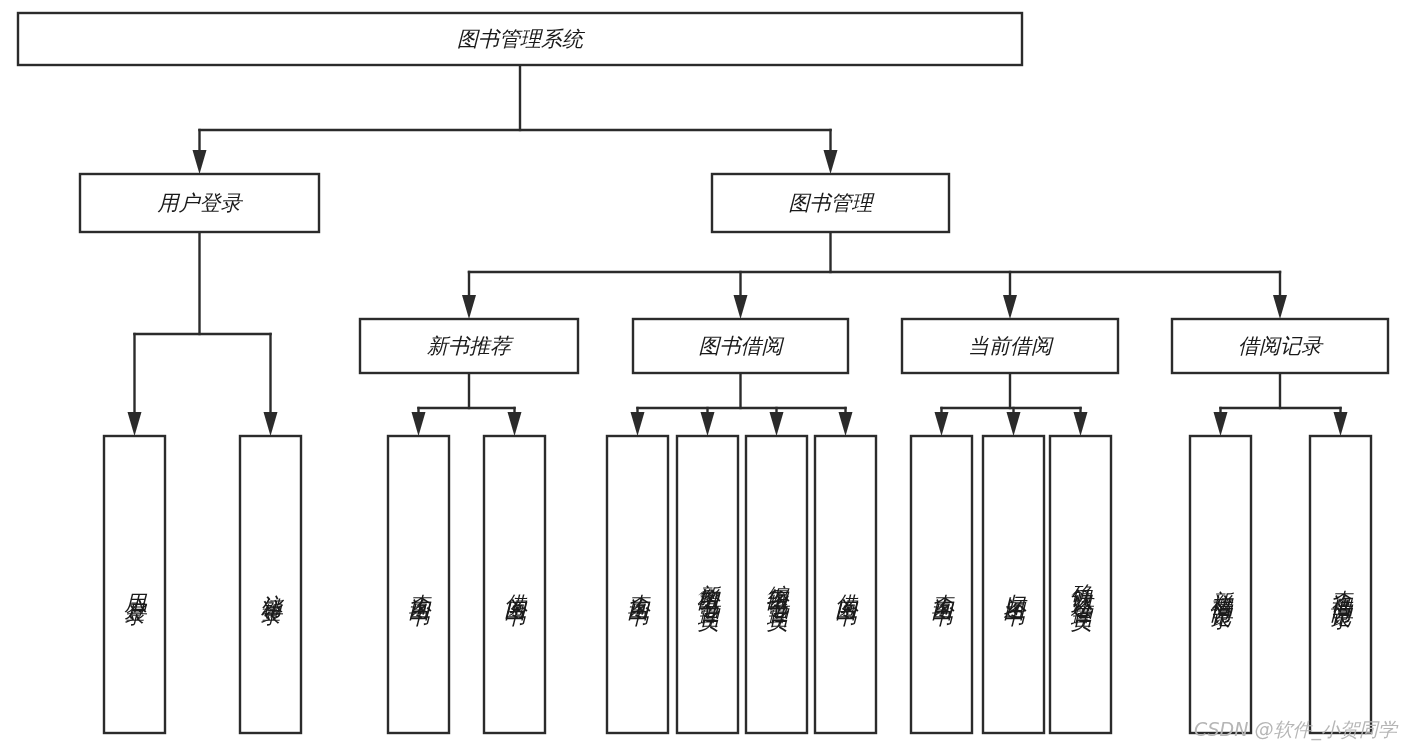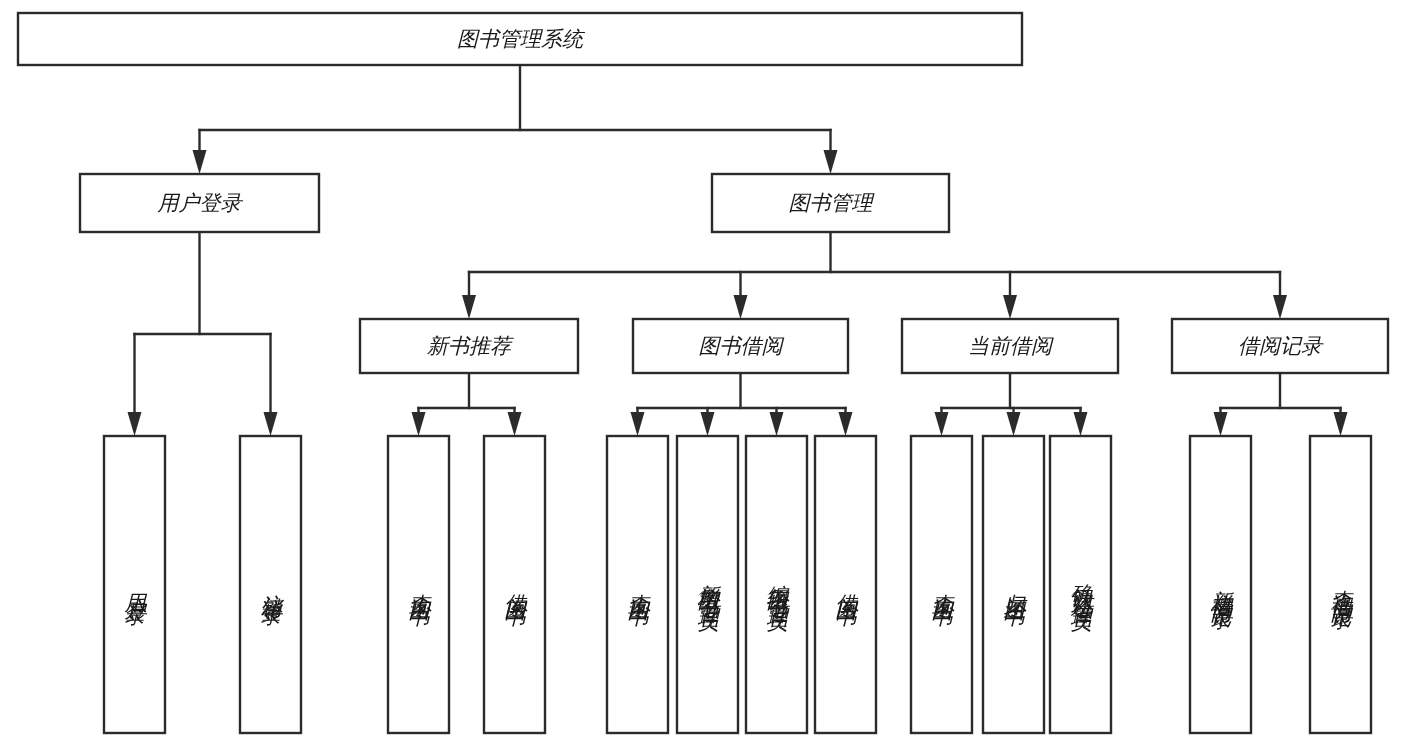--- a/index.html
+++ b/index.html
@@ -229,13 +229,14 @@
         <div class="vlabel-wrap">
           <div class="vlabel-text">新增借阅记录</div>
         </div>
       </div>
       <div class="leaf-label-host" style="left: 1310px; top: 436px; width: 61px; height: 297px;">
         <div class="vlabel-wrap">
           <div class="vlabel-text">查询借阅记录</div>
         </div>
       </div>
     </div>
+  <div class="watermark">CSDN @软件_小贺同学</div>
 </div>
 
 </body></html>

